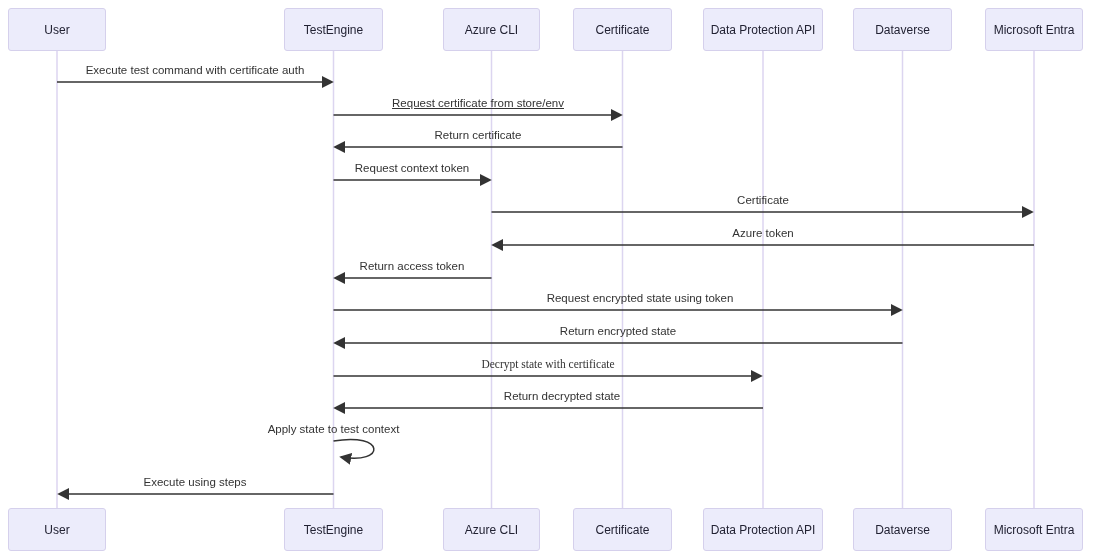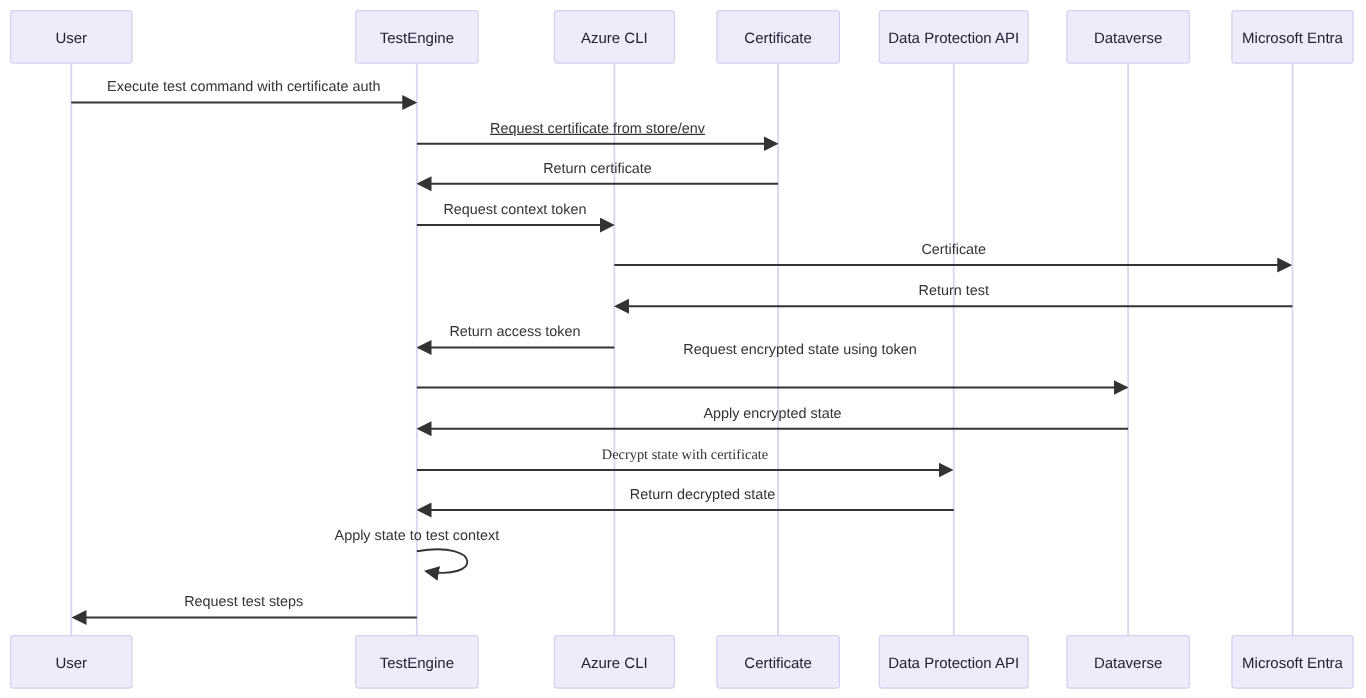--- a/index.html
+++ b/index.html
@@ -85,22 +85,22 @@
   <div class="actor" style="left:573px; top:508px; width:99px;">Certificate</div>
   <div class="actor" style="left:703px; top:508px; width:120px;">Data Protection API</div>
   <div class="actor" style="left:853px; top:508px; width:99px;">Dataverse</div>
   <div class="actor" style="left:985px; top:508px; width:98px;">Microsoft Entra</div>
 
   <div class="msg-label" style="left:195px;   top:70px;">Execute test command with certificate auth</div>
   <div class="msg-label" style="left:478px;   top:103px;text-decoration:underline;">Request certificate from store/env</div>
   <div class="msg-label" style="left:478px;   top:135px;">Return certificate</div>
   <div class="msg-label" style="left:412px;   top:168px;">Request context token</div>
   <div class="msg-label" style="left:763px;   top:200px;">Certificate</div>
-  <div class="msg-label" style="left:763px;   top:233px;">Return test</div>
+  <div class="msg-label" style="left:763px;   top:233px;">Azure token</div>
   <div class="msg-label" style="left:412px;   top:266px;">Return access token</div>
-  <div class="msg-label" style="left:618px;   top:280px;padding-left:44px;">Request encrypted state using token</div>
-  <div class="msg-label" style="left:618px;   top:331px;">Apply encrypted state</div>
+  <div class="msg-label" style="left:618px;   top:298px;padding-left:44px;">Request encrypted state using token</div>
+  <div class="msg-label" style="left:618px;   top:331px;">Return encrypted state</div>
   <div class="msg-label" style="left:548px;   top:364px;font-family:Liberation Serif, serif;">Decrypt state with certificate</div>
   <div class="msg-label" style="left:548px;   top:396px;padding-left:28px;">Return decrypted state</div>
   <div class="msg-label" style="left:333.5px; top:429px;">Apply state to test context</div>
-  <div class="msg-label" style="left:195px;   top:482px;">Request test steps</div>
+  <div class="msg-label" style="left:195px;   top:482px;">Execute using steps</div>
 
 </div>
 
 </body></html>

